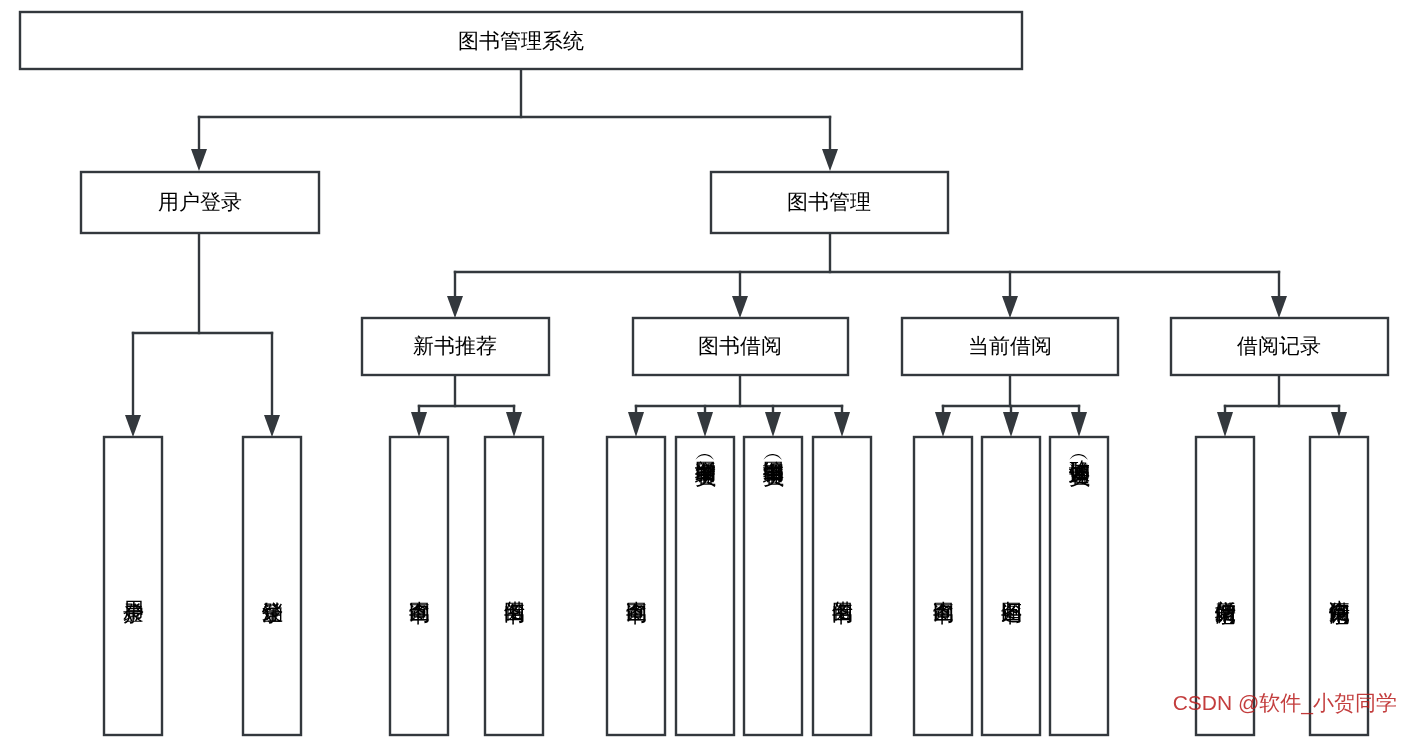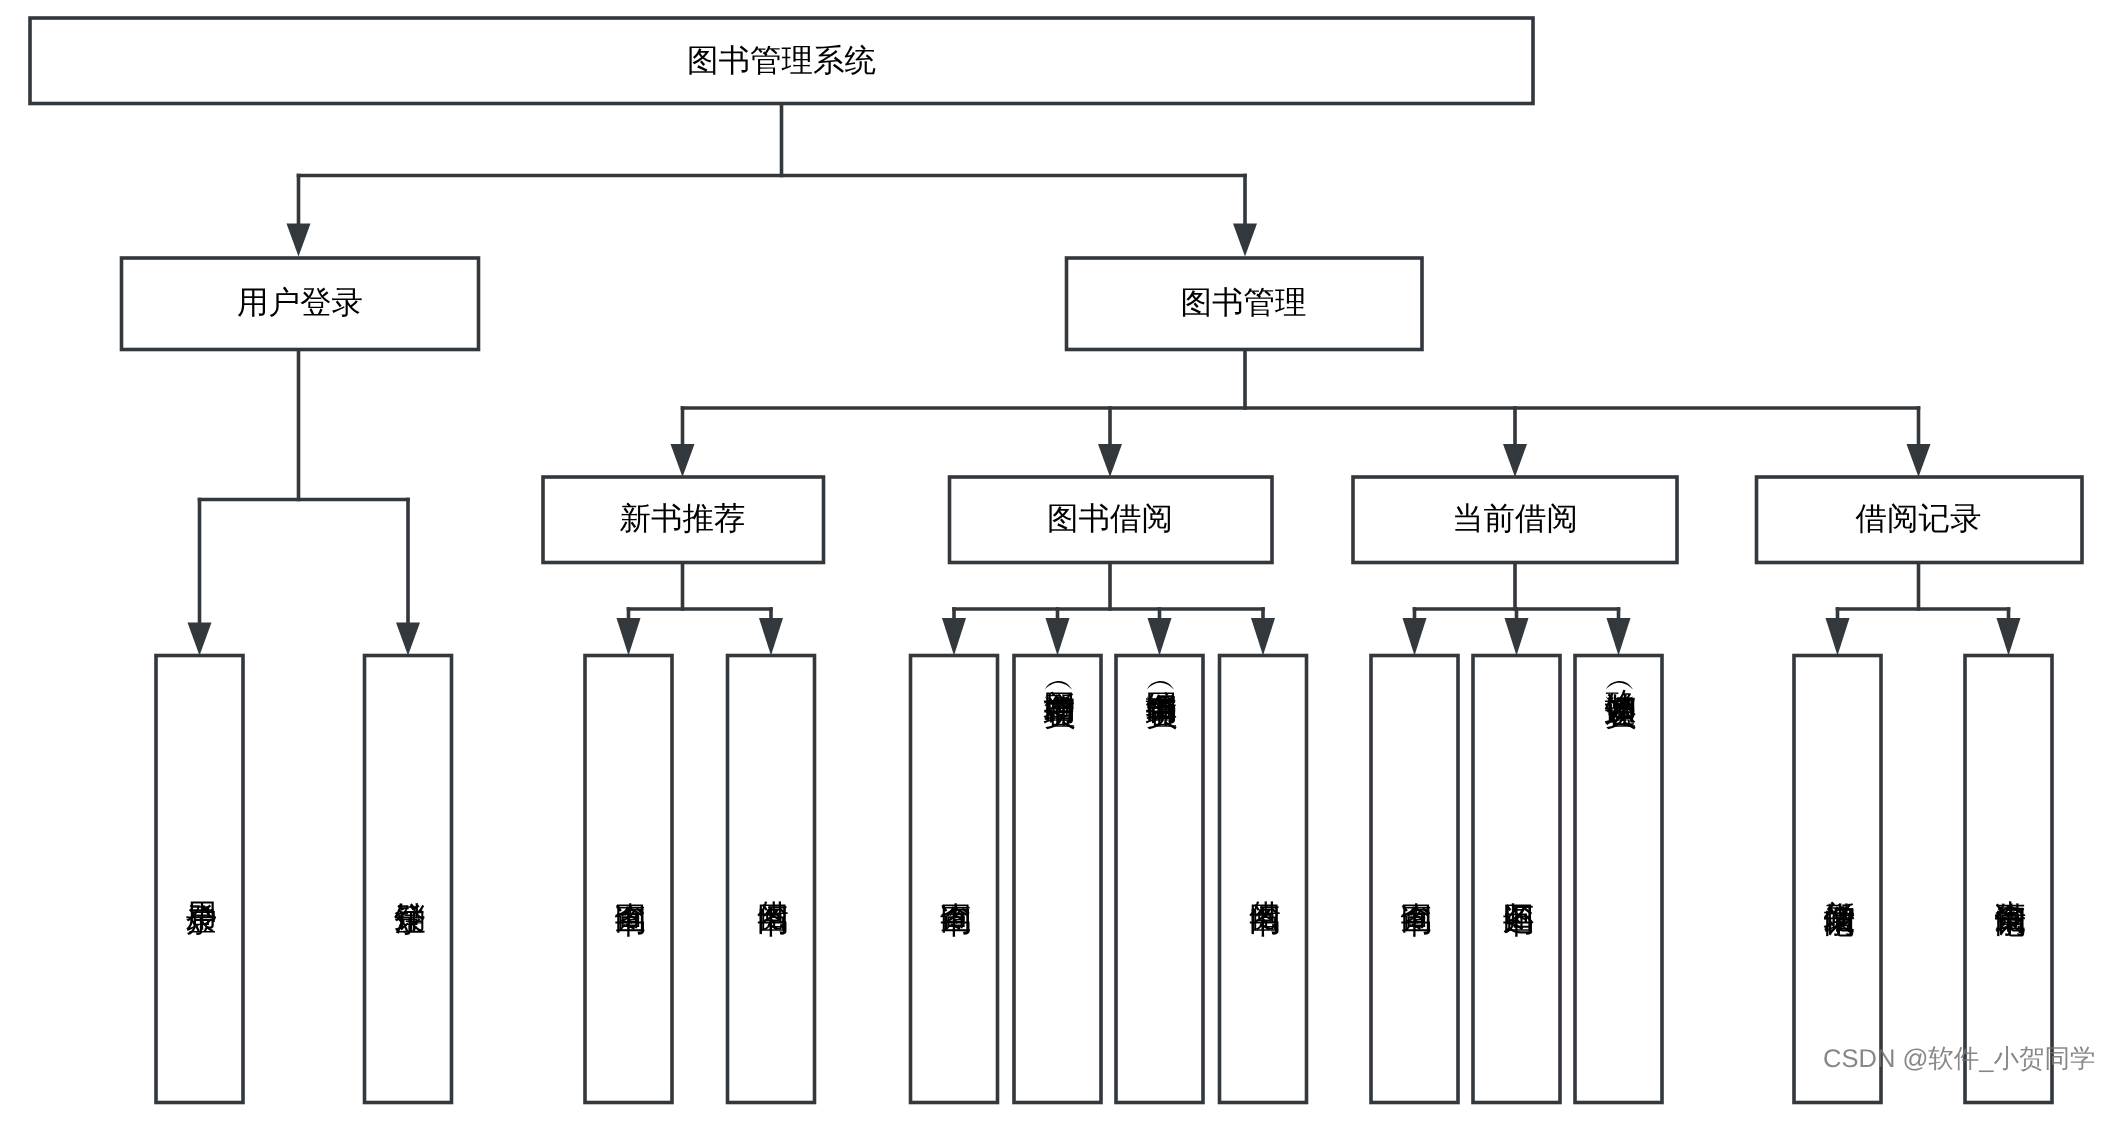--- a/index.html
+++ b/index.html
@@ -64,22 +64,22 @@
     color: #000000;
     letter-spacing: 1px;
     white-space: nowrap;
     text-align: center;
   }
   #watermark {
     position: absolute;
     right: 8px;
     bottom: 8px;
     font-family: "Liberation Sans", "DejaVu Sans", sans-serif;
-    font-size: 17px;
-    color: #737373;
+    font-size: 21px;
+    color: #b91c1c;
     opacity: 0.85;
     white-space: nowrap;
     pointer-events: none;
   }
 </style>
 </head>
 <body>
 
 <div id="diagram-root">
 

